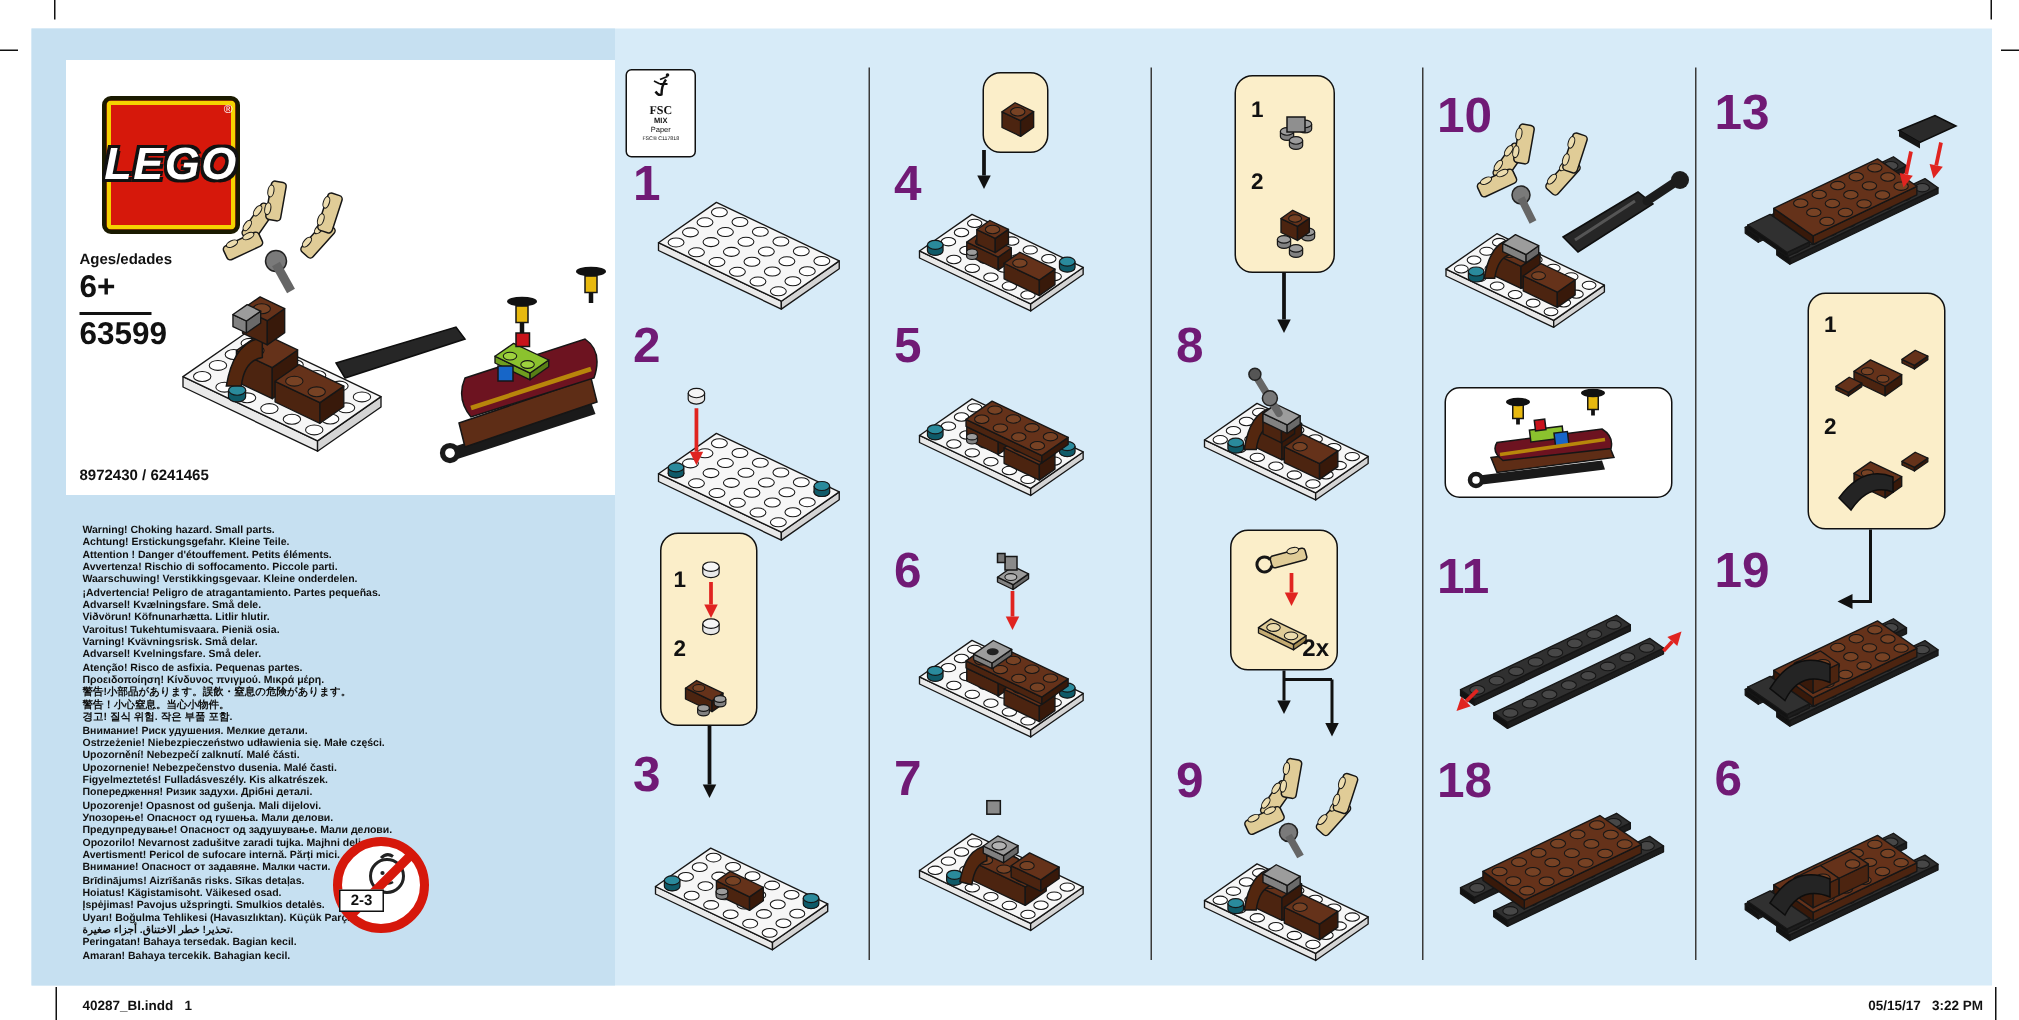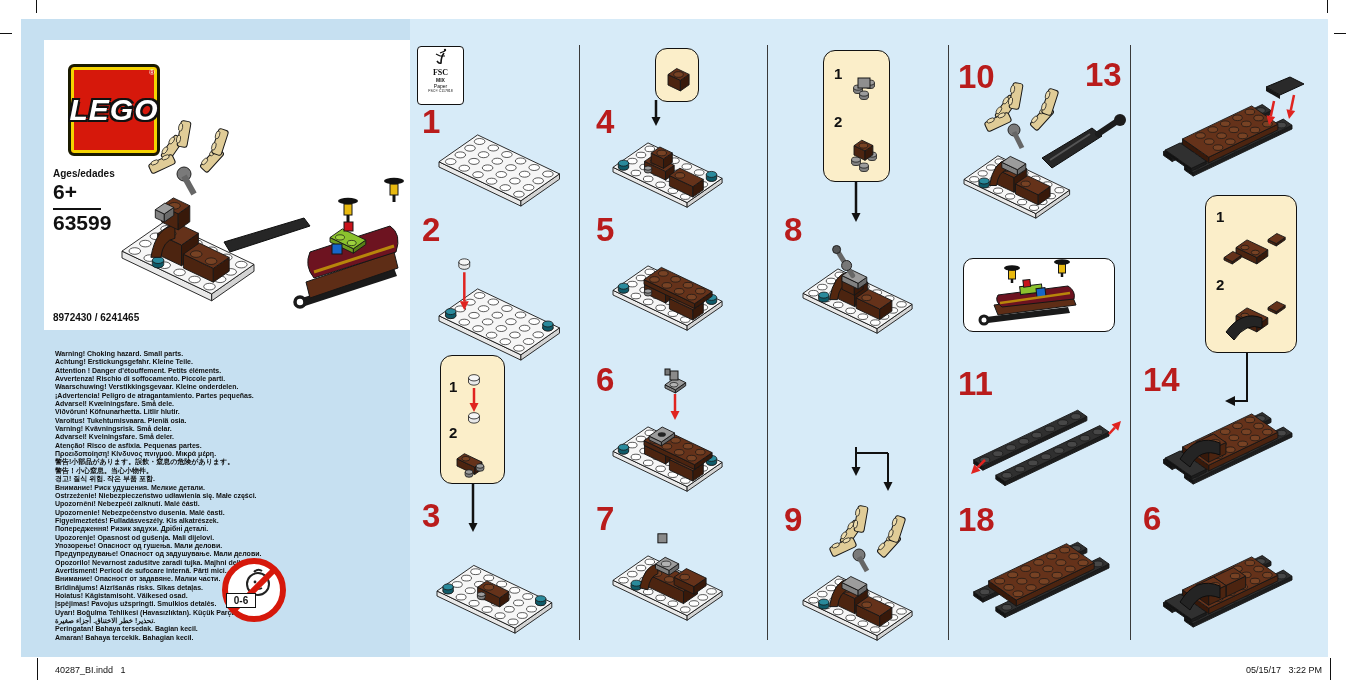--- a/index.html
+++ b/index.html
@@ -25,32 +25,32 @@
   .choke-wrap{position:absolute;left:200px;top:538px;width:66px;height:66px;}
   .choke-wrap svg{position:absolute;left:0;top:0;}
   .choke-label{position:absolute;left:5px;top:36px;width:28px;height:13px;background:#fff;
      border:1.5px solid #111;font-size:10px;font-weight:900;text-align:center;line-height:13px;color:#111;}
   .fsc{position:absolute;left:396px;top:27px;width:45px;height:57px;background:#fff;
      border:1.5px solid #111;border-radius:4px;text-align:center;color:#111;}
   .fsc .t1{font-family:"Liberation Serif",serif;font-weight:700;font-size:8px;line-height:8px;}
   .fsc .t2{font-size:5px;font-weight:700;line-height:6px;}
   .fsc .t3{font-size:5px;line-height:6px;}
   .fsc .t4{font-size:3.5px;line-height:5px;}
-  .num{position:absolute;font-weight:700;font-size:33px;line-height:1;color:#b91c1c;}
+  .num{position:absolute;font-weight:700;font-size:33px;line-height:1;color:#701a75;}
   .scene{position:absolute;overflow:visible;}
   .divider{position:absolute;top:26px;height:595px;width:1px;background:#3a3a3a;}
   .callout{position:absolute;background:#fbeec9;border:1.5px solid #111;border-radius:12px;}
   .callout .lbl{position:absolute;font-weight:700;font-size:15px;color:#111;}
   .callout svg{position:absolute;left:0;top:0;overflow:visible;}
   .qty{position:absolute;right:5px;bottom:4px;font-weight:700;font-size:16px;color:#111;}
   .inset{position:absolute;left:942px;top:239px;width:150px;height:72px;background:#fff;
      border:1.5px solid #111;border-radius:10px;}
   .inset svg{position:absolute;left:0;top:0;}
   .cm{position:absolute;background:#111;}
-  .foot{position:absolute;font-size:9px;font-weight:400;color:#111;white-space:pre;}
+  .foot{position:absolute;font-size:9px;font-weight:700;color:#111;white-space:pre;}
   .foot.r{text-align:right;}
 </style>
 </head>
 <body>
 
 <div class="cm" style="left:36px;top:0;width:1px;height:13px"></div>
 <div class="cm" style="left:0;top:33px;width:12px;height:1px"></div>
 <div class="cm" style="left:1327px;top:0;width:1px;height:13px"></div>
 <div class="cm" style="left:1334px;top:33px;width:12px;height:1px"></div>
 <div class="cm" style="left:37px;top:658px;width:1px;height:22px"></div>
@@ -173,21 +173,21 @@
   <div class="choke-wrap">
     <svg width="66" height="66" viewBox="0 0 66 66">
       <circle cx="33" cy="33" r="29" fill="#ffffff" stroke="#d6180b" stroke-width="6"></circle>
       <circle cx="37" cy="27" r="11" fill="none" stroke="#222" stroke-width="2"></circle>
       <path d="M33,15 q4,-4 8,-1" fill="none" stroke="#222" stroke-width="2"></path>
       <circle cx="34" cy="25" r="1.4" fill="#222"></circle>
         <circle cx="41" cy="25" r="1.4" fill="#222"></circle>
       <path d="M35,31 q3,2 6,0" fill="none" stroke="#222" stroke-width="1.6"></path>
       <line x1="12" y1="54" x2="54" y2="12" stroke="#d6180b" stroke-width="6"></line>
     </svg>
-    <div class="choke-label">0-6</div>
+    <div class="choke-label">2-3</div>
   </div>
 
   <div class="divider" style="left:558px"></div>
   <div class="divider" style="left:746px"></div>
   <div class="divider" style="left:927px"></div>
   <div class="divider" style="left:1109px"></div>
 
   <div class="fsc">
     <svg width="45" height="18" viewBox="0 0 45 18">
       <path d="M19,14 q2,3 4,2 q0,-6 3,-10" fill="none" stroke="#111" stroke-width="1.6"></path>
@@ -627,20 +627,37 @@
       <polygon points="61.3,102.8 70.1,96.8 70.1,109.1 61.3,115.2" fill="#38190a" stroke="#161616" stroke-width="0.9" stroke-linejoin="round"></polygon>
       <polygon points="49.0,96.9 61.3,102.8 70.1,96.8 57.7,90.9" fill="#65321a" stroke="#161616" stroke-width="0.9" stroke-linejoin="round"></polygon>
       <ellipse cx="59.5" cy="96.9" rx="4.8" ry="2.8" fill="#774224" stroke="#161616" stroke-width="0.7"></ellipse>
       <polygon points="49.0,95.6 65.1,103.3 65.1,109.0 49.0,101.3" fill="#818181" stroke="#161616" stroke-width="0.9" stroke-linejoin="round"></polygon>
       <polygon points="65.1,103.3 73.8,97.2 73.8,102.9 65.1,109.0" fill="#6a6a6a" stroke="#161616" stroke-width="0.9" stroke-linejoin="round"></polygon>
       <polygon points="49.0,95.6 65.1,103.3 73.8,97.2 57.8,89.5" fill="#9c9c9c" stroke="#161616" stroke-width="0.9" stroke-linejoin="round"></polygon>
       <line x1="59.6" y1="95.5" x2="43.6" y2="69.5" stroke="#666" stroke-width="5" stroke-linecap="round"></line>
       <circle cx="43.6" cy="69.5" r="4" fill="#555" stroke="#222"></circle>
       <circle cx="53.6" cy="85.5" r="5" fill="#777" stroke="#222"></circle>
     </svg>
+  <div class="callout" style="left:799px;top:334px;width:70px;height:92px">
+    <svg width="70" height="92" viewBox="0 0 70 92">
+        <g transform="translate(38,18) rotate(-15)">
+          <rect x="-12" y="-4" width="24" height="8" rx="2" fill="#e0cc97" stroke="#161616"></rect>
+          <ellipse cx="4" cy="-4" rx="4" ry="2" fill="#ecdcae" stroke="#161616" stroke-width="0.7"></ellipse>
+          <path d="M-12,-2 a5,5 0 1 0 0,4" fill="none" stroke="#161616" stroke-width="2"></path>
+        </g>
+        <line x1="40" y1="28" x2="40.0" y2="41.0" stroke="#e02420" stroke-width="2.5"></line>
+        <polygon points="40,50 35.5,41.0 44.5,41.0" fill="#e02420"></polygon>
+        <polygon points="18.0,64.4 41.4,75.6 41.4,79.2 18.0,68.0" fill="#c4ab72" stroke="#161616" stroke-width="0.9" stroke-linejoin="round"></polygon>
+        <polygon points="41.4,75.6 49.7,69.8 49.7,73.4 41.4,79.2" fill="#a78e55" stroke="#161616" stroke-width="0.9" stroke-linejoin="round"></polygon>
+        <polygon points="18.0,64.4 41.4,75.6 49.7,69.8 26.3,58.6" fill="#e0cc97" stroke="#161616" stroke-width="0.9" stroke-linejoin="round"></polygon>
+        <ellipse cx="28.0" cy="64.3" rx="4.5" ry="2.6" fill="#ecdcae" stroke="#161616" stroke-width="0.7"></ellipse>
+        <ellipse cx="39.7" cy="69.9" rx="4.5" ry="2.6" fill="#ecdcae" stroke="#161616" stroke-width="0.7"></ellipse>
+      </svg>
+    <span class="qty">2x</span>
+  </div>
   <div class="num" style="left:763px;top:484px">9</div>
   <svg class="scene" style="left:770px;top:426px;width:160px;height:210px" viewBox="0 0 160 210">
       <line x1="65" y1="2" x2="65.0" y2="22.0" stroke="#111" stroke-width="2"></line>
       <polygon points="65,31 60.5,22.0 69.5,22.0" fill="#111"></polygon>
       <path d="M65,8 H97" stroke="#111" stroke-width="2" fill="none"></path>
       <line x1="97" y1="8" x2="97.0" y2="37.0" stroke="#111" stroke-width="2"></line>
       <polygon points="97,46 92.5,37.0 101.5,37.0" fill="#111"></polygon>
       <g transform="translate(60,88) rotate(-55)">
         <rect x="-13" y="-5" width="26" height="10" rx="2.5" fill="#e0cc97" stroke="#161616"></rect>
         <ellipse cx="-6" cy="-4.5" rx="4" ry="2" fill="#ecdcae" stroke="#161616" stroke-width="0.7"></ellipse>
@@ -879,21 +896,21 @@
         <ellipse cx="105.3" cy="44.6" rx="5.0" ry="2.9" fill="#774224" stroke="#161616" stroke-width="0.7"></ellipse>
         <ellipse cx="99.9" cy="63.6" rx="5.0" ry="2.9" fill="#774224" stroke="#161616" stroke-width="0.7"></ellipse>
         <ellipse cx="109.1" cy="57.2" rx="5.0" ry="2.9" fill="#774224" stroke="#161616" stroke-width="0.7"></ellipse>
         <ellipse cx="118.3" cy="50.8" rx="5.0" ry="2.9" fill="#774224" stroke="#161616" stroke-width="0.7"></ellipse>
         <ellipse cx="112.9" cy="69.8" rx="5.0" ry="2.9" fill="#774224" stroke="#161616" stroke-width="0.7"></ellipse>
         <ellipse cx="122.1" cy="63.4" rx="5.0" ry="2.9" fill="#774224" stroke="#161616" stroke-width="0.7"></ellipse>
         <ellipse cx="131.3" cy="57.0" rx="5.0" ry="2.9" fill="#774224" stroke="#161616" stroke-width="0.7"></ellipse>
       </g>
     </svg>
 
-  <div class="num" style="left:1064px;top:39px">13</div>
+  <div class="num" style="left:1122px;top:39px">13</div>
   <svg class="scene" style="left:1125px;top:48px;width:180px;height:122px" viewBox="0 0 180 122">
       <g transform="translate(180,0) scale(-1,1)">
         <polygon points="55.0,43.6 153.8,90.7 153.8,94.5 55.0,47.4" fill="#1d1d1d" stroke="#161616" stroke-width="0.9" stroke-linejoin="round"></polygon>
         <polygon points="153.8,90.7 162.5,84.6 162.5,88.4 153.8,94.5" fill="#121212" stroke="#161616" stroke-width="0.9" stroke-linejoin="round"></polygon>
         <polygon points="55.0,43.6 153.8,90.7 162.5,84.6 63.7,37.5" fill="#303030" stroke="#161616" stroke-width="0.9" stroke-linejoin="round"></polygon>
         <ellipse cx="65.5" cy="43.5" rx="4.8" ry="2.8" fill="#474747" stroke="#161616" stroke-width="0.7"></ellipse>
         <ellipse cx="77.9" cy="49.4" rx="4.8" ry="2.8" fill="#474747" stroke="#161616" stroke-width="0.7"></ellipse>
         <ellipse cx="90.2" cy="55.3" rx="4.8" ry="2.8" fill="#474747" stroke="#161616" stroke-width="0.7"></ellipse>
         <ellipse cx="102.6" cy="61.2" rx="4.8" ry="2.8" fill="#474747" stroke="#161616" stroke-width="0.7"></ellipse>
         <ellipse cx="114.9" cy="67.1" rx="4.8" ry="2.8" fill="#474747" stroke="#161616" stroke-width="0.7"></ellipse>
@@ -959,21 +976,21 @@
         <ellipse cx="38.9" cy="119.5" rx="4.0" ry="2.3" fill="#774224" stroke="#161616" stroke-width="0.7"></ellipse>
         <ellipse cx="49.3" cy="124.5" rx="4.0" ry="2.3" fill="#774224" stroke="#161616" stroke-width="0.7"></ellipse>
         <polygon points="62.0,111.6 70.3,115.6 70.3,118.0 62.0,114.0" fill="#4c2410" stroke="#161616" stroke-width="0.9" stroke-linejoin="round"></polygon>
         <polygon points="70.3,115.6 79.2,109.4 79.2,111.8 70.3,118.0" fill="#38190a" stroke="#161616" stroke-width="0.9" stroke-linejoin="round"></polygon>
         <polygon points="62.0,111.6 70.3,115.6 79.2,109.4 70.8,105.5" fill="#65321a" stroke="#161616" stroke-width="0.9" stroke-linejoin="round"></polygon>
         <path d="M20,136 Q36,114 56,122 L56,132 Q40,126 28,144 Z" fill="#242424" stroke="#0d0d0d"></path>
       </svg>
     <span class="lbl" style="left:10px;top:12px">1</span>
     <span class="lbl" style="left:10px;top:80px">2</span>
   </div>
-  <div class="num" style="left:1122px;top:344px">14</div>
+  <div class="num" style="left:1122px;top:344px">19</div>
   <svg class="scene" style="left:1125px;top:332px;width:180px;height:130px" viewBox="0 0 180 130">
       <path d="M101,2 V50 H88" fill="none" stroke="#111" stroke-width="2"></path>
       <polygon points="79,50 89,45 89,55" fill="#111"></polygon>
       <g transform="translate(180,0) scale(-1,1)">
         <polygon points="55.0,67.6 153.8,114.7 153.8,118.5 55.0,71.4" fill="#1d1d1d" stroke="#161616" stroke-width="0.9" stroke-linejoin="round"></polygon>
         <polygon points="153.8,114.7 162.5,108.6 162.5,112.4 153.8,118.5" fill="#121212" stroke="#161616" stroke-width="0.9" stroke-linejoin="round"></polygon>
         <polygon points="55.0,67.6 153.8,114.7 162.5,108.6 63.7,61.5" fill="#303030" stroke="#161616" stroke-width="0.9" stroke-linejoin="round"></polygon>
         <ellipse cx="65.5" cy="67.5" rx="4.8" ry="2.8" fill="#474747" stroke="#161616" stroke-width="0.7"></ellipse>
         <ellipse cx="77.9" cy="73.4" rx="4.8" ry="2.8" fill="#474747" stroke="#161616" stroke-width="0.7"></ellipse>
         <ellipse cx="90.2" cy="79.3" rx="4.8" ry="2.8" fill="#474747" stroke="#161616" stroke-width="0.7"></ellipse>

